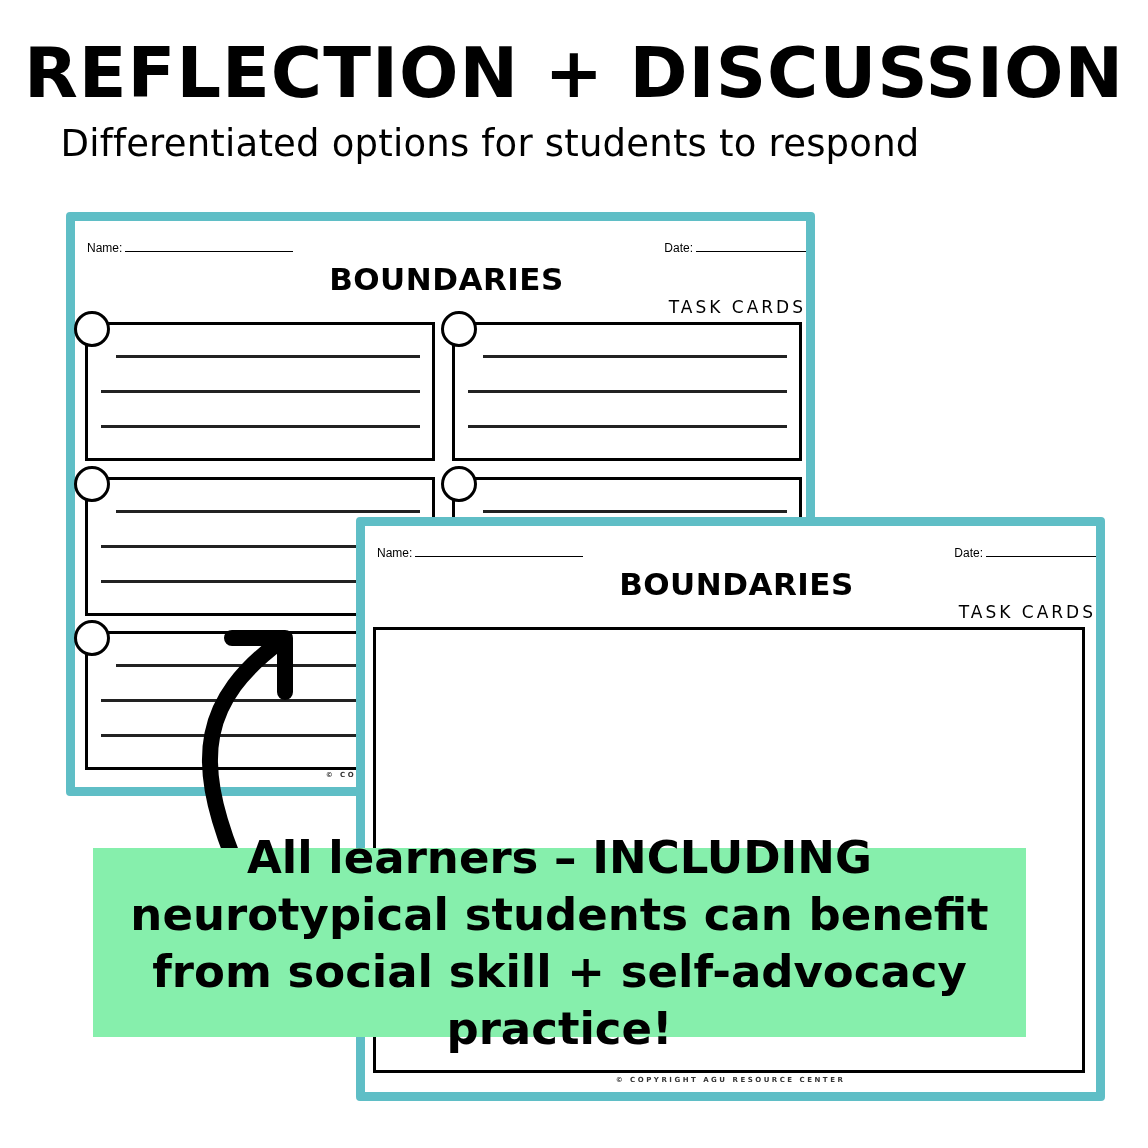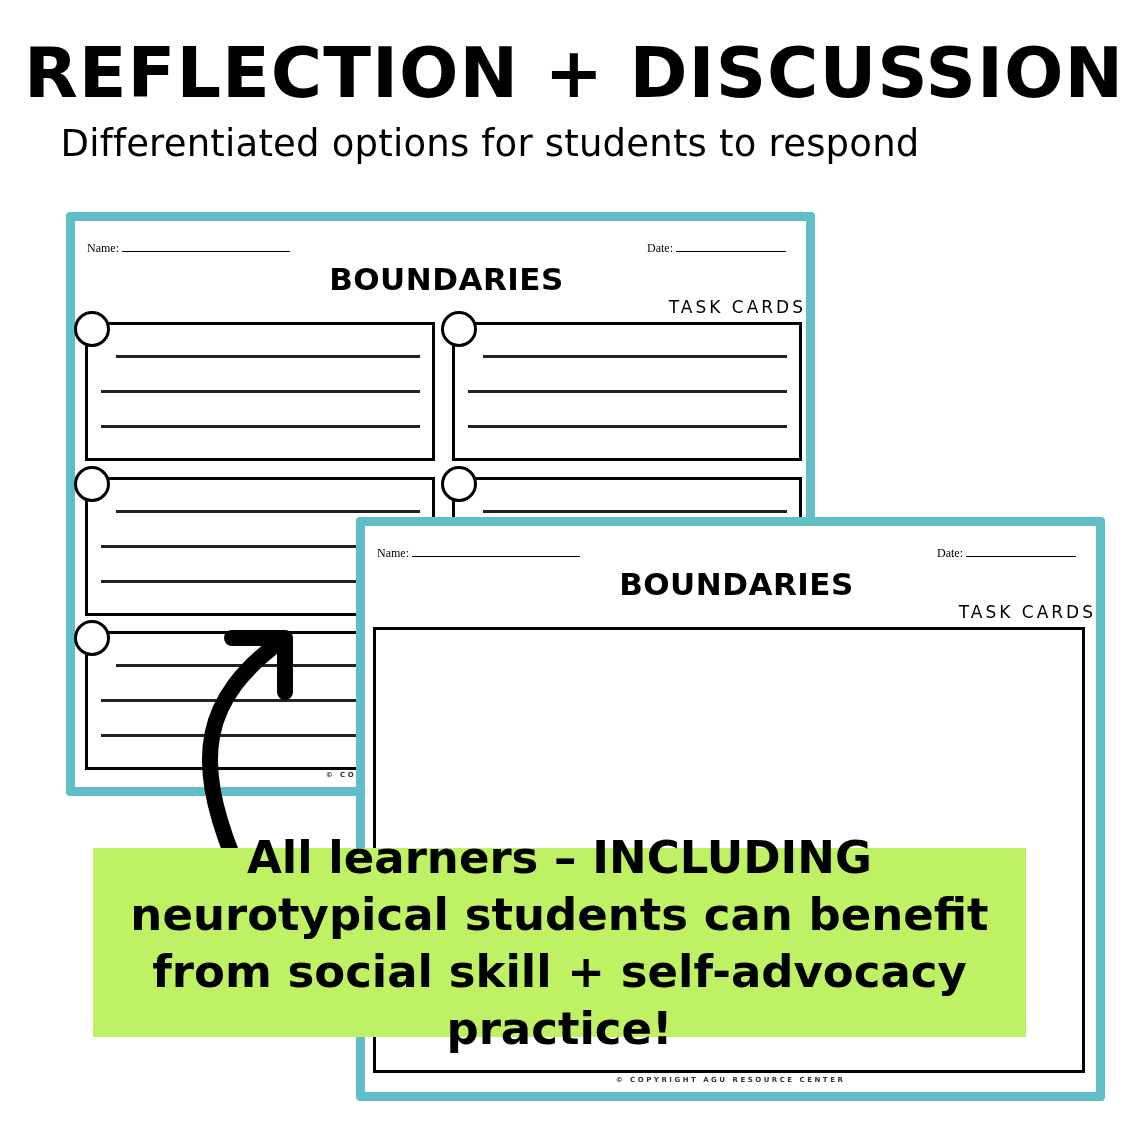--- a/index.html
+++ b/index.html
@@ -17,43 +17,43 @@
     font-weight: normal; letter-spacing: 0.2px;
   }
 
   .sheet {
     position: absolute; background: #fff; border: 9px solid #5fbec6;
     border-radius: 4px;
   }
   .sheet-back { left: 66px; top: 212px; width: 749px; height: 584px; }
   .sheet-front { left: 356px; top: 517px; width: 749px; height: 584px; }
 
-  .meta { position: absolute; font-family: Liberation Serif, serif; font-size: 12px; top: 20px; white-space: nowrap; }
+  .meta { position: absolute; font-family: Liberation Sans, sans-serif; font-size: 12px; top: 20px; white-space: nowrap; }
   .meta .blank { display: inline-block; border-bottom: 1px solid #000; height: 10px; vertical-align: baseline; margin-left: 3px; }
   .meta-name { left: 12px; }
   .meta-name .blank { width: 168px; }
-  .meta-date { right: 20px; }
+  .meta-date { right: 0; }
   .meta-date .blank { width: 110px; }
 
   .ws-title { position: absolute; left: 12px; right: 0; top: 40px; text-align: center;
     font-family: "DejaVu Sans", sans-serif; font-weight: bold; font-size: 31px; line-height: 36px; letter-spacing: 0.5px; }
   .ws-subtitle { position: absolute; left: 0; right: 0; top: 76px; text-align: right;
     font-family: "DejaVu Sans", sans-serif; font-size: 17px; letter-spacing: 3px; line-height: 20px; }
 
   .card { position: absolute; border: 3px solid #000; background: #fff; }
   .card .num { position: absolute; left: -14px; top: -14px; width: 36px; height: 36px; border: 3px solid #000; border-radius: 50%; background: #fff; }
   .card .line { position: absolute; height: 3px; background: #222; }
 
   .copyright { position: absolute; left: 0; right: 0; bottom: 8px; text-align: center;
     font-family: "DejaVu Sans", sans-serif; font-size: 7px; font-weight: bold; letter-spacing: 2.5px; color: #333; }
 
   .answer-box { position: absolute; left: 8px; top: 101px; width: 712px; height: 446px; border: 3px solid #000; }
 
   .callout {
-    position: absolute; left: 93px; top: 848px; width: 933px; height: 189px; background: #bef264;
+    position: absolute; left: 93px; top: 848px; width: 933px; height: 189px; background: #86efac;
     display: flex; align-items: center; justify-content: center; text-align: center;
     font-family: "DejaVu Sans", sans-serif; font-weight: bold; font-size: 45px; line-height: 57px; padding: 0 20px;
   }
 
   .arrow { position: absolute; left: 0; top: 0; width: 1148px; height: 1148px; pointer-events: none; }
 </style>
 </head>
 <body>
 
 <div class="headline">REFLECTION + DISCUSSION</div>

